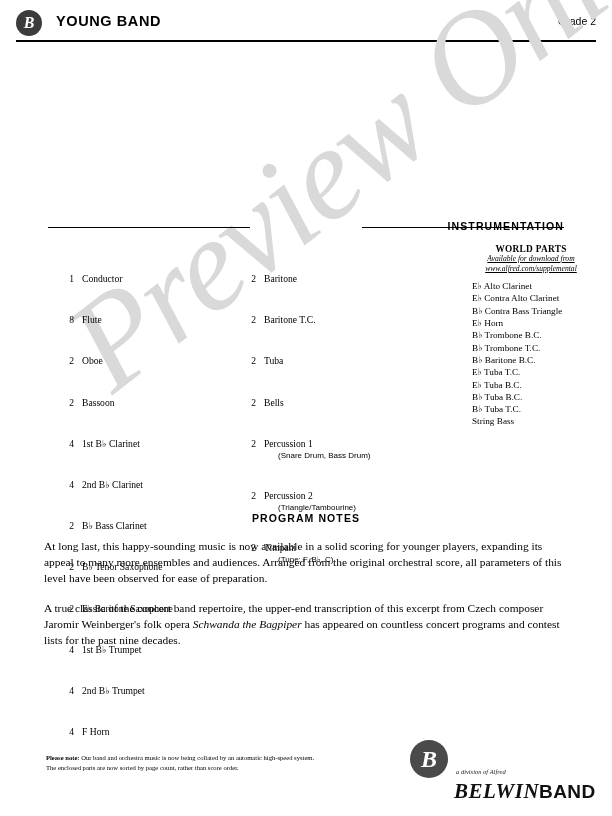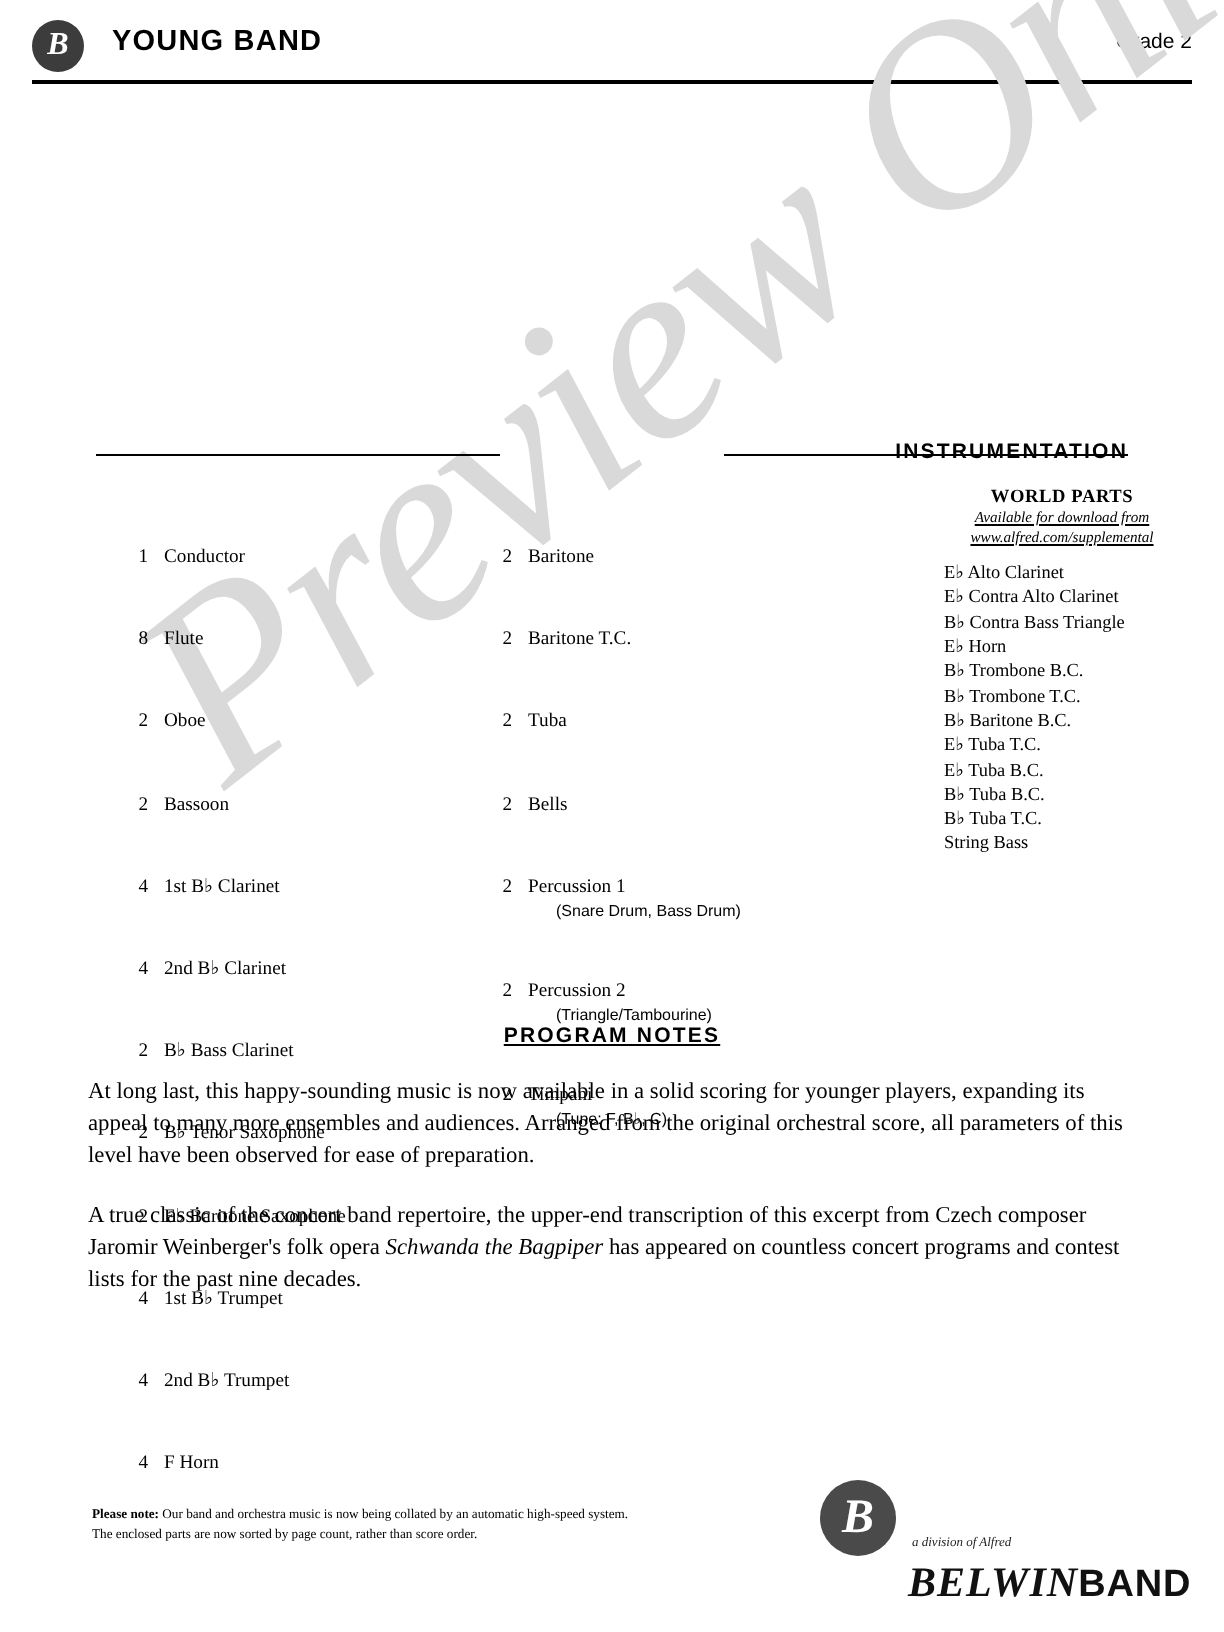--- a/index.html
+++ b/index.html
@@ -242,21 +242,20 @@
     top: 512px;
     width: 524px;
     z-index: 6;
   }
   .notes-heading {
     text-align: center;
     font-size: 10.5px;
     font-weight: bold;
     letter-spacing: 1.1px;
     margin-bottom: 14px;
-    text-decoration: underline;
   }
   .notes-para {
     font-family: "Liberation Serif", serif;
     font-size: 11.4px;
     line-height: 16.2px;
     text-align: left;
     margin: 0 0 13px 0;
   }
   .notes-para .ital { font-style: italic; }
 

